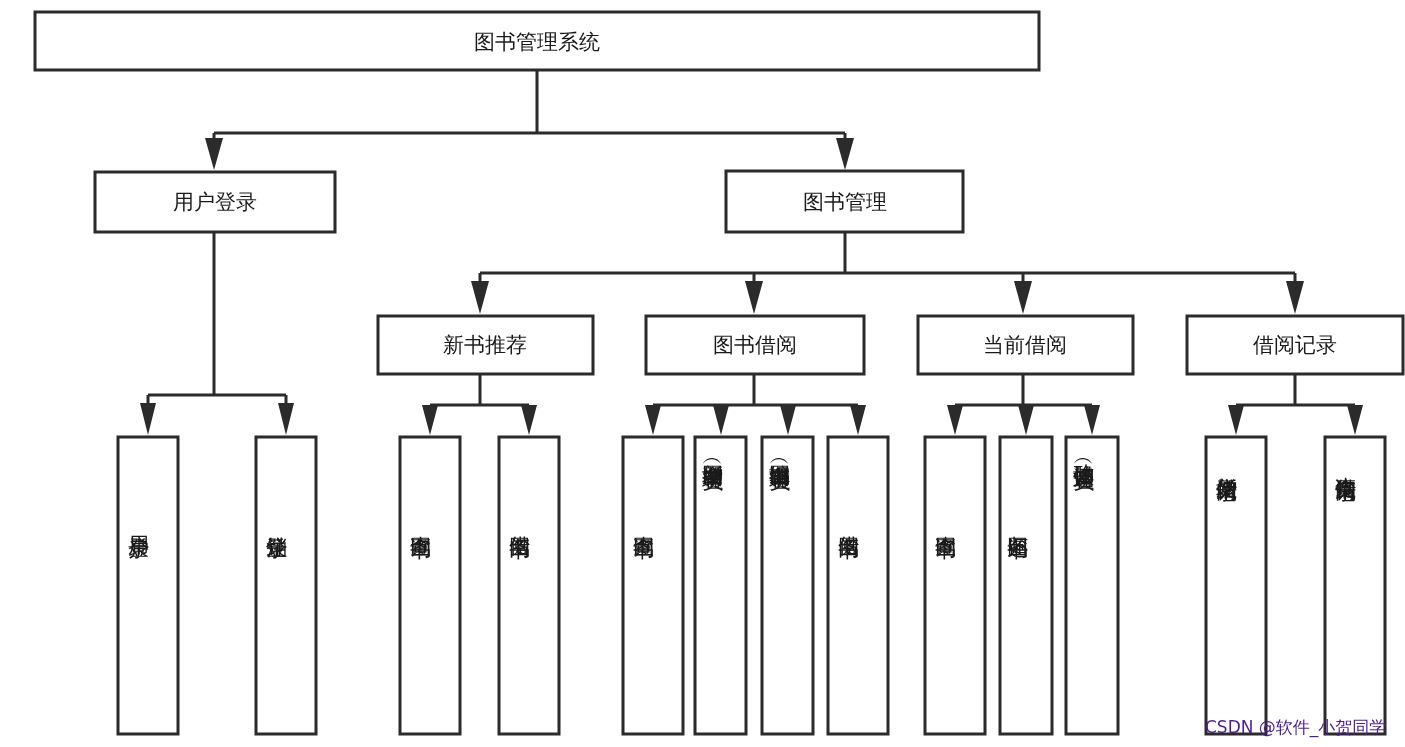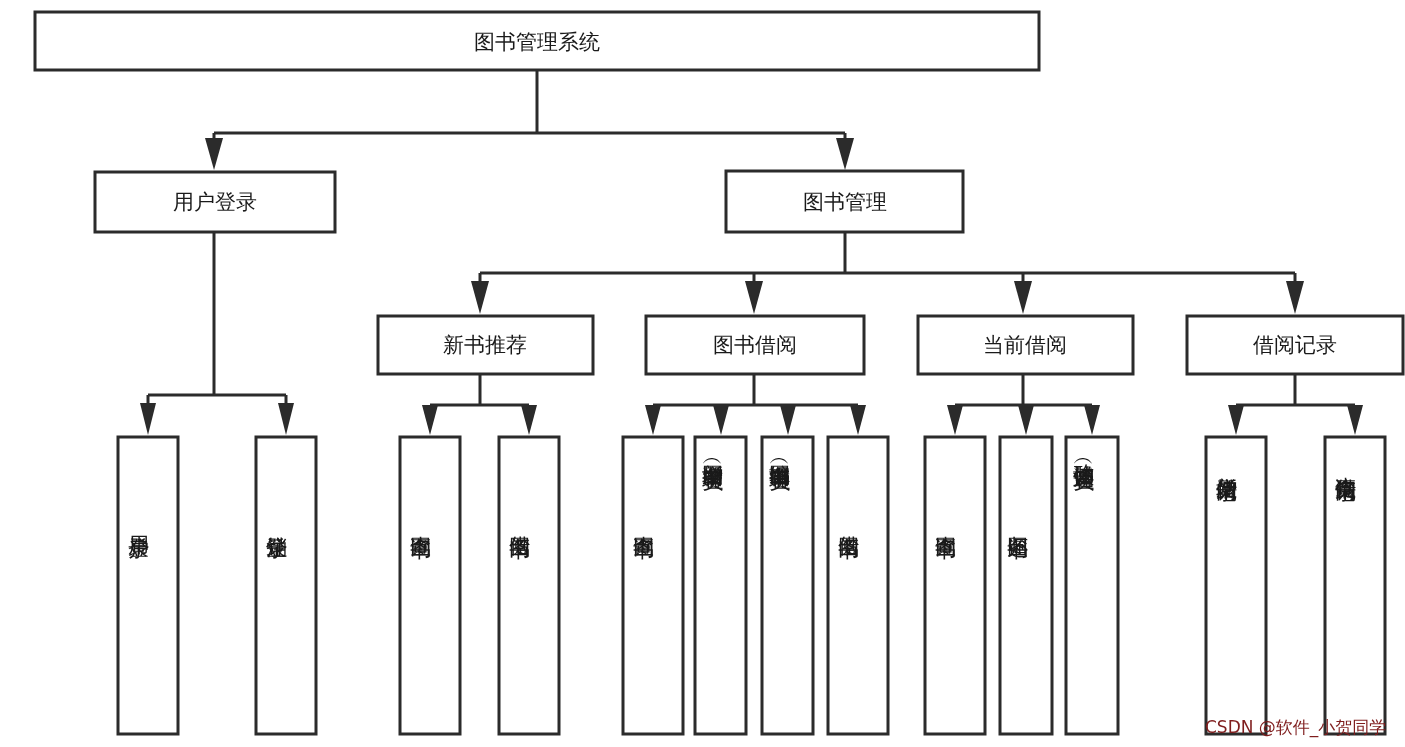--- a/index.html
+++ b/index.html
@@ -61,21 +61,21 @@
     white-space: nowrap;
     text-align: start;
     pointer-events: none;
   }
   #watermark {
     position: absolute;
     left: 1190px;
     top: 716px;
     font-family: "DejaVu Sans", "Liberation Sans", sans-serif;
     font-size: 17px;
-    color: #7f1d1d;
+    color: #4c1d95;
     white-space: nowrap;
   }
 </style>
 </head>
 <body>
 
 <div id="diagram-root">
 
   <svg class="flow" viewBox="0 0 1405 747">
 

